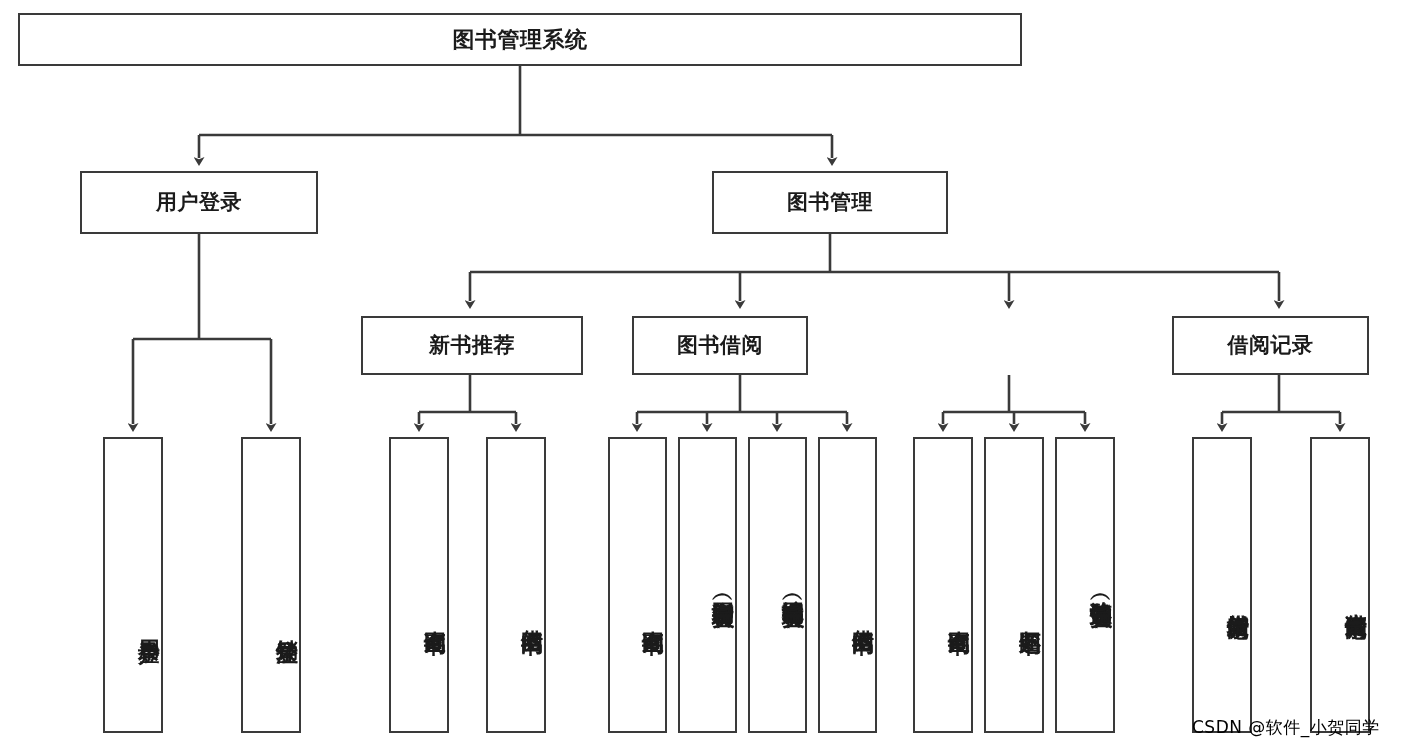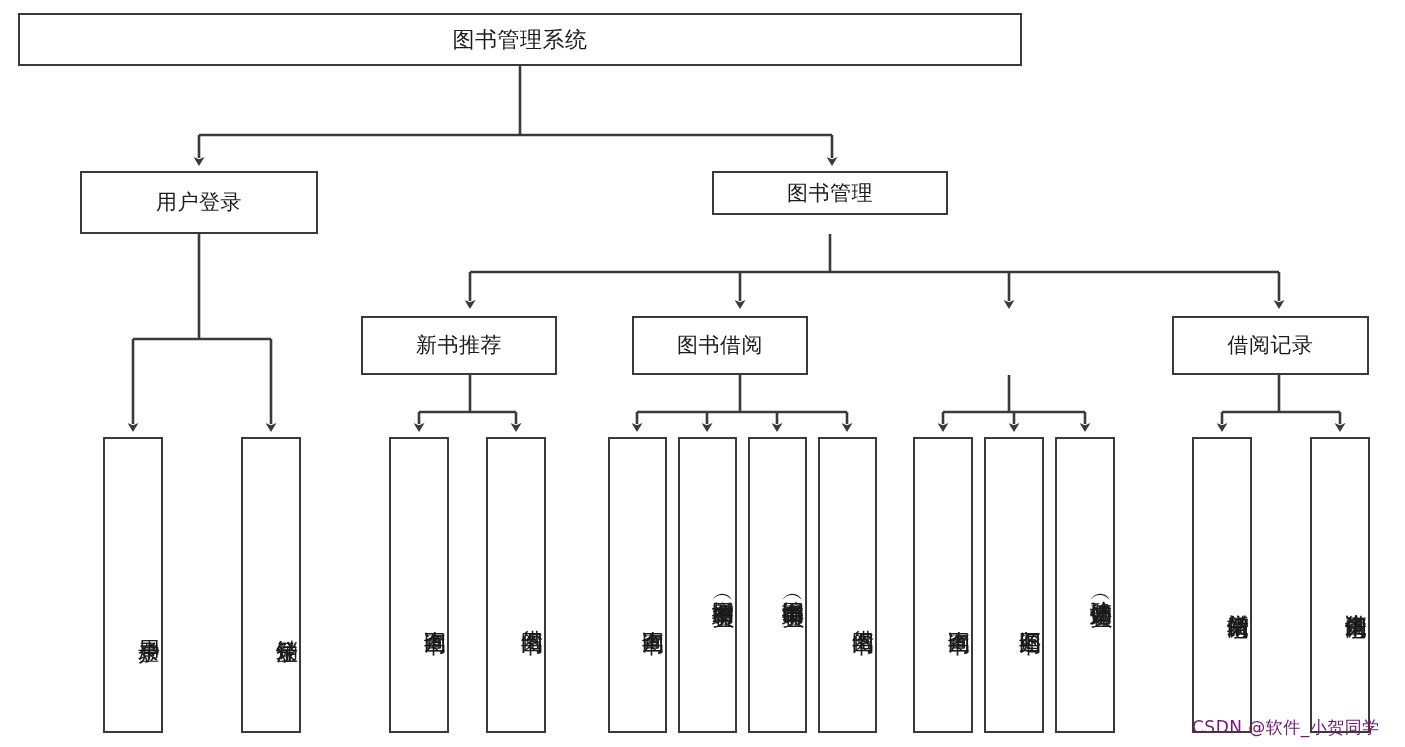--- a/index.html
+++ b/index.html
@@ -29,20 +29,21 @@
     box-sizing: border-box;
     border: 2px solid #3a3a3a;
     background: #ffffff;
     color: #1b1b1b;
     display: flex;
     align-items: center;
     justify-content: center;
     text-align: center;
     line-height: 1.06;
     letter-spacing: 0.5px;
+    font-weight: bold;
   }
   .node.h {
     font-size: 21px;
   }
   .node.root {
     font-size: 22px;
   }
   .node.v {
     writing-mode: vertical-rl;
     text-orientation: upright;
@@ -51,21 +52,21 @@
     justify-content: center;
     padding-top: 10px;
     letter-spacing: 1px;
   }
   .node.v.tall {
     padding-top: 4px;
   }
   .watermark {
     position: absolute;
     font-size: 17px;
-    color: #701a75;
+    color: #000000;
     white-space: nowrap;
     pointer-events: none;
     letter-spacing: 0.5px;
   }
 </style>
 </head>
 <body>
 
 <div id="canvas">
 
@@ -115,23 +116,23 @@
       <path d="M1279,375 L1279,412"></path>
       <path d="M1222,412 L1340,412"></path>
       <path d="M1222,412 L1222,424" marker-end="url(#arrow)"></path>
       <path d="M1340,412 L1340,424" marker-end="url(#arrow)"></path>
     </g>
   </svg>
 
   <div class="node root" style="left:18px;top:13px;width:1004px;height:53px;">图书管理系统</div>
 
   <div class="node h" style="left:80px;top:171px;width:238px;height:63px;">用户登录</div>
-  <div class="node h" style="left:712px;top:171px;width:236px;height:44px;">图书管理</div>
+  <div class="node h" style="left:712px;top:171px;width:236px;height:63px;">图书管理</div>
 
-  <div class="node h" style="left:361px;top:316px;width:196px;height:59px;">新书推荐</div>
+  <div class="node h" style="left:361px;top:316px;width:222px;height:59px;">新书推荐</div>
   <div class="node h" style="left:632px;top:316px;width:176px;height:59px;">图书借阅</div>
   <div class="node h" style="left:1172px;top:316px;width:197px;height:59px;">借阅记录</div>
 
   <div class="node v" style="left:103px;top:437px;width:60px;height:296px;padding-top:78px;">用户登录</div>
   <div class="node v" style="left:241px;top:437px;width:60px;height:296px;padding-top:78px;">注销登录</div>
 
   <div class="node v" style="left:389px;top:437px;width:60px;height:296px;padding-top:60px;">查询图书</div>
   <div class="node v" style="left:486px;top:437px;width:60px;height:296px;padding-top:60px;">借阅图书</div>
 
   <div class="node v" style="left:608px;top:437px;width:59px;height:296px;padding-top:60px;">查询图书</div>

